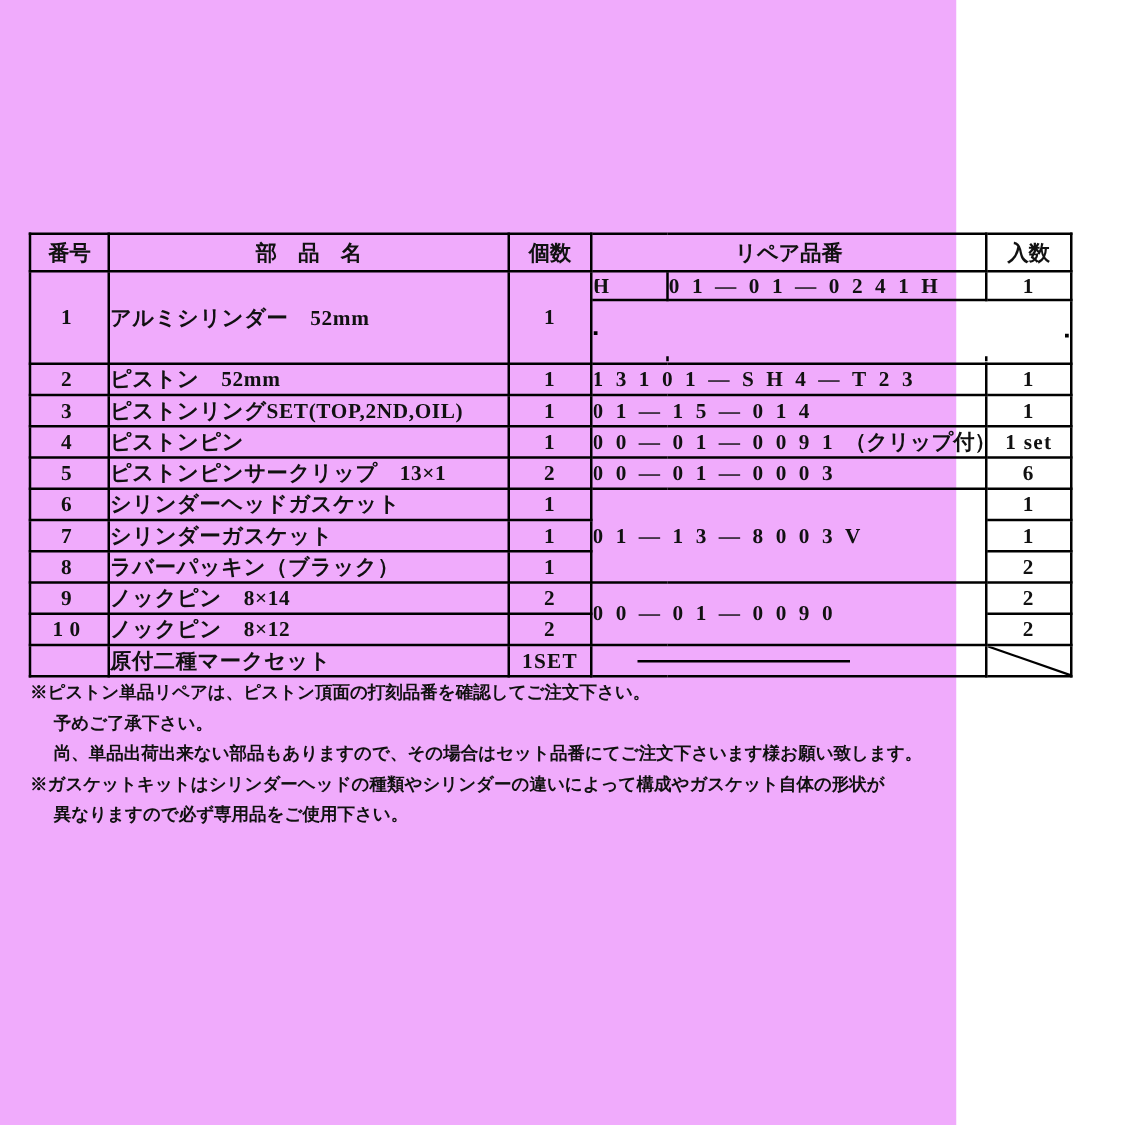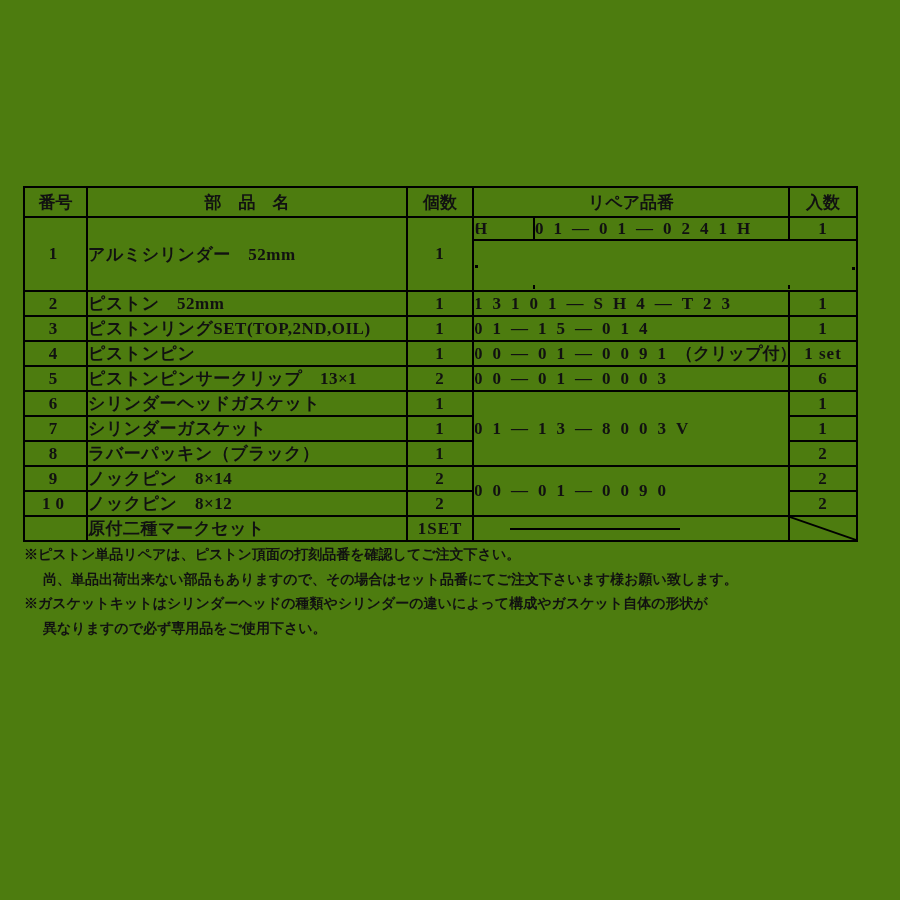--- a/index.html
+++ b/index.html
@@ -1,21 +1,21 @@
 <!DOCTYPE html>
 <html><head>
 <meta charset="utf-8">
 <style>
   html,body{margin:0;padding:0;background:#ffffff;}
   body{
     width:900px;height:900px;position:relative;overflow:hidden;
     font-family:"Liberation Serif","DejaVu Serif",serif;
     color:#111;
   }
-  .canvas{position:absolute;left:0;top:0;width:900px;height:900px;background:#4d7c0f;}
+  .canvas{position:absolute;left:0;top:0;width:765px;height:900px;background:#f0abfc;}
 
   table.parts{
     position:absolute;left:23px;top:186px;
     border-collapse:collapse;table-layout:fixed;
     width:835px;
   }
   table.parts td{
     border:2px solid #000;
     padding:0;
     vertical-align:middle;
@@ -176,18 +176,19 @@
         <svg viewBox="0 0 100 100" preserveAspectRatio="none">
           <line x1="0" y1="0" x2="100" y2="100" stroke="#000" stroke-width="1.8" vector-effect="non-scaling-stroke"></line>
         </svg>
       </td>
     </tr>
   </tbody>
     </table>
 
   <div class="notes">
     <div class="note-line">※ピストン単品リペアは、ピストン頂面の打刻品番を確認してご注文下さい。</div>
+    <div class="note-line indent">予めご了承下さい。</div>
     <div class="note-line indent">尚、単品出荷出来ない部品もありますので、その場合はセット品番にてご注文下さいます様お願い致します。</div>
     <div class="note-line">※ガスケットキットはシリンダーヘッドの種類やシリンダーの違いによって構成やガスケット自体の形状が</div>
     <div class="note-line indent">異なりますので必ず専用品をご使用下さい。</div>
   </div>
 
 </div>
 
 </body></html>

